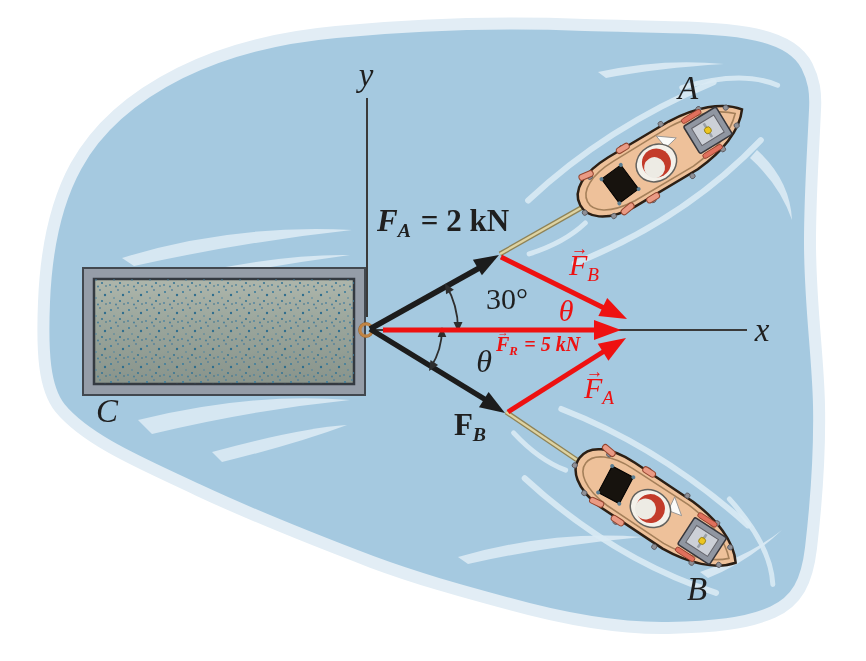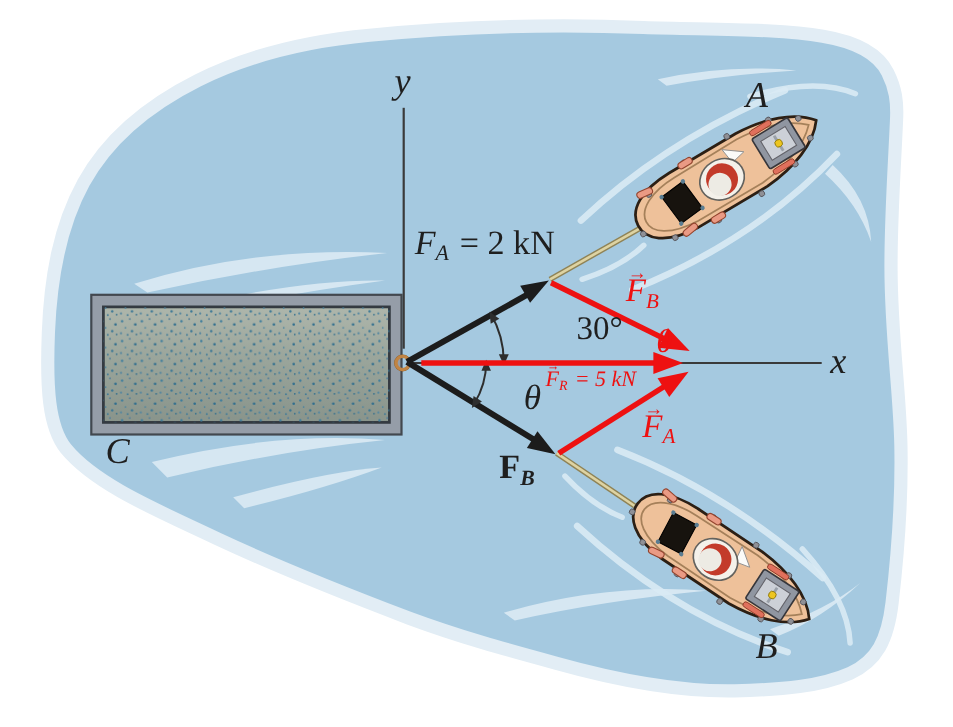--- a/index.html
+++ b/index.html
@@ -6,32 +6,32 @@
   .stage{
     position:relative;width:866px;height:661px;overflow:hidden;
     background:#ffffff;
     font-family:"Liberation Serif", serif;
   }
   .stage svg{position:absolute;left:0;top:0;}
   .lbl{
     position:absolute;transform:translate(-50%,-50%);
     color:#1f1f1f;white-space:nowrap;line-height:1;z-index:5;
   }
-  .lbl.anchor-left{transform:translateY(-50%);}
+  .lbl.anchor-left{transform:translateY(-50%);font-weight:bold;}
   .it{font-style:italic;}
   .red{color:#ee1111;}
   .bold{font-weight:bold;}
   .sub{font-size:0.64em;font-style:italic;vertical-align:-0.3em;}
   .rest{padding-left:0.32em;}
   .vec{position:relative;display:inline-block;}
   .varrow{position:absolute;left:0.10em;top:-0.60em;font-size:0.58em;font-style:normal;}
   .fs-axis{font-size:33px;}
   .fs-body{font-size:33px;}
   .fs-eq{font-size:31px;}
-  .fs-ang{font-size:30px;margin-left:38px;}
+  .fs-ang{font-size:30px;}
   .fs-theta{font-size:32px;}
   .fs-vec{font-size:30px;}
   .fs-fr{font-size:20px;}
   .fs-fb{font-size:31px;}
 </style>
 </head>
 <body>
 
 <div class="stage">
 

